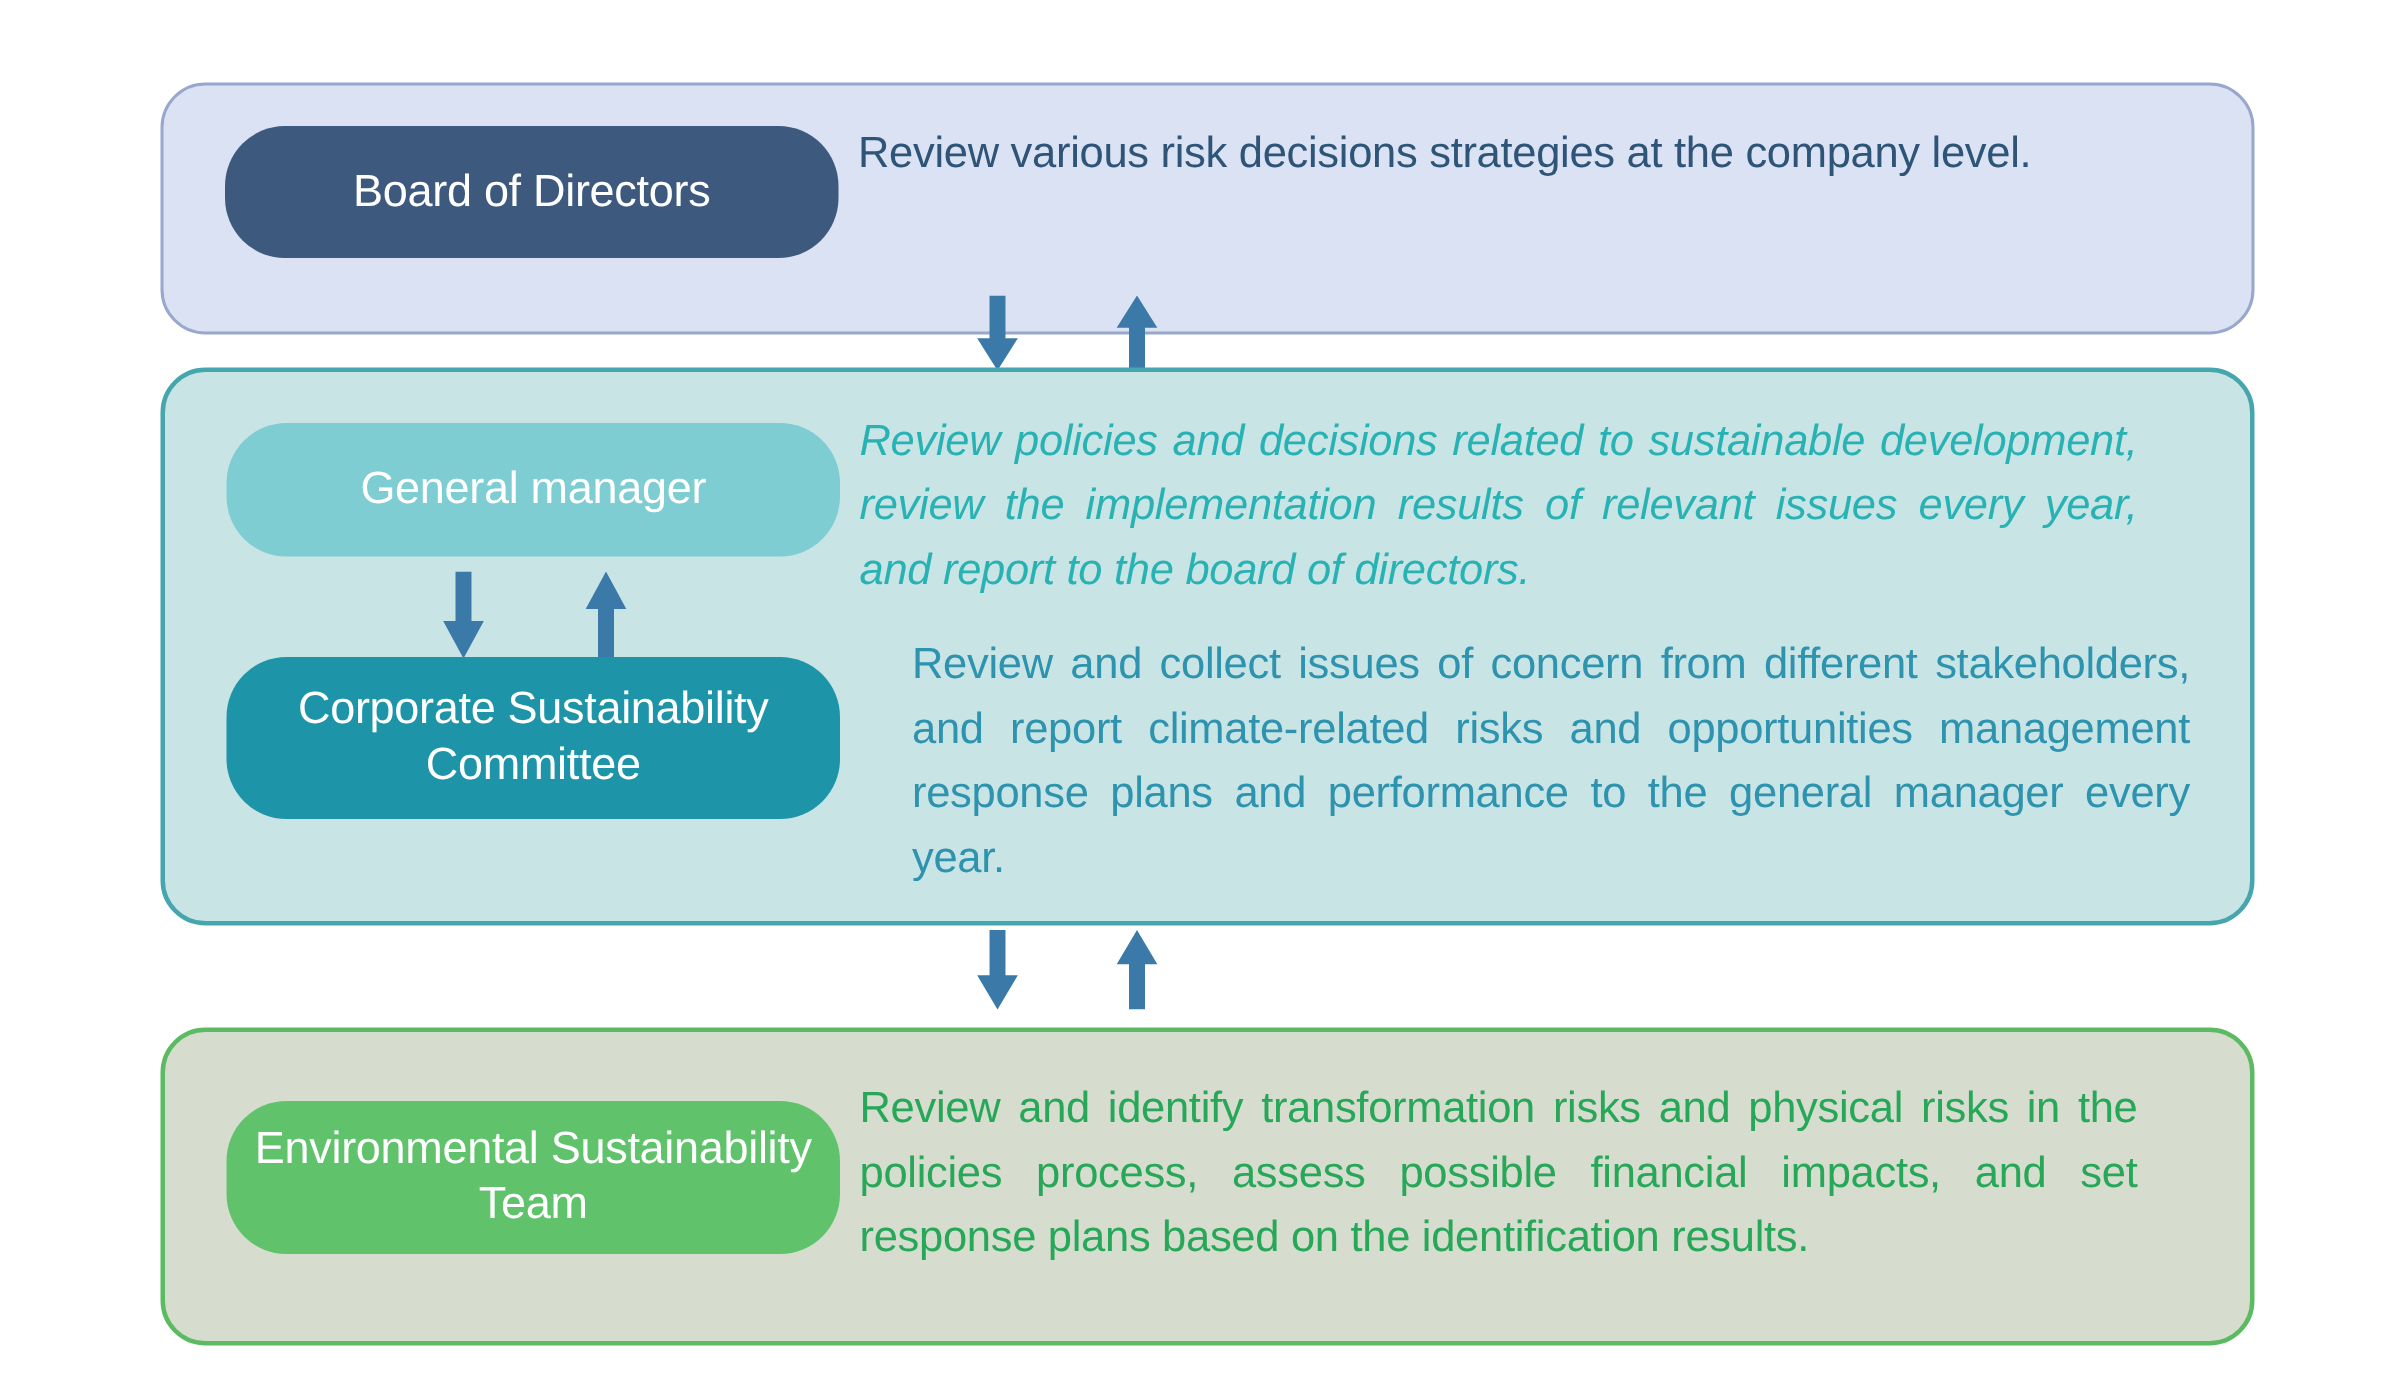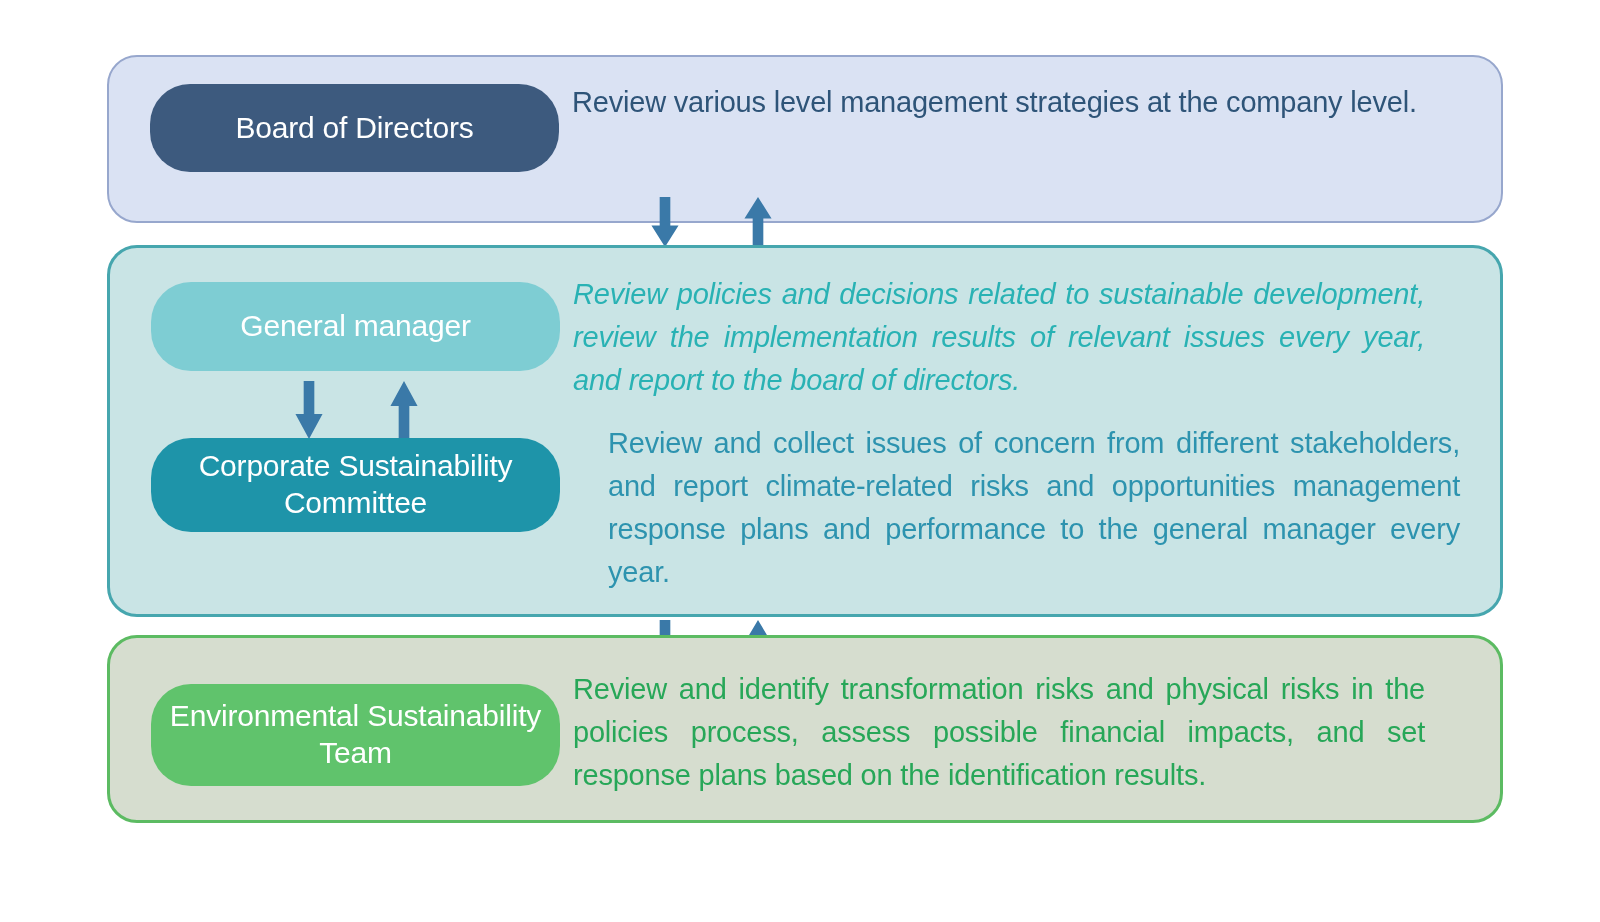--- a/index.html
+++ b/index.html
@@ -22,41 +22,41 @@
     top: 55px; height: 168px;
     background: var(--board-band-bg, #dae2f3);
     border: 2px solid var(--board-band-border, #97a7cd);
   }
   .band-mgmt {
     top: 245px; height: 372px;
     background: var(--mgmt-band-bg, #c9e4e5);
     border: 3px solid var(--mgmt-band-border, #46a6ae);
   }
   .band-env {
-    top: 635px; height: 188px;
+    top: 685px; height: 212px;
     background: var(--env-band-bg, #d6ddcf);
     border: 3px solid var(--env-band-border, #5cbb62);
   }
   .pill {
     position: absolute;
     left: 41px;
     width: 409px;
     display: flex;
     align-items: center;
     justify-content: center;
     text-align: center;
     color: var(--pill-text, #ffffff);
     border-radius: 40px;
     font-size: 30px;
     line-height: 1.22;
     letter-spacing: -0.2px;
   }
   .pill-board { top: 27px; height: 88px;  background: var(--board-pill-bg, #3d5a7e); }
   .pill-gm    { top: 34px; height: 89px;  background: var(--gm-pill-bg, #7ecdd3); }
-  .pill-csc   { top: 190px; height: 94px; background: var(--csc-pill-bg, #1e94a9); }
+  .pill-csc   { top: 190px; height: 108px; background: var(--csc-pill-bg, #1e94a9); }
   .pill-env   { top: 46px; height: 102px; background: var(--env-pill-bg, #60c36c); }
   .desc {
     position: absolute;
     left: 463px;
     width: 852px;
     margin: 0;
     font-size: 29px;
     line-height: 43px;
     letter-spacing: -0.2px;
     text-align: justify;
@@ -84,21 +84,21 @@
 </style>
 </head>
 <body>
 
 <div class="canvas">
 
   <section class="band band-board">
     <div class="pill pill-board">
       <span>Board of Directors</span>
     </div>
-    <p class="desc desc-board">Review various level management strategies at the company level.</p>
+    <p class="desc desc-board">Review various risk decisions strategies at the company level.</p>
   </section>
 
   <div class="arrow-pair pair-top">
     <svg class="arrow-svg arrow-down" viewBox="0 0 31 58" preserveAspectRatio="none" xmlns="http://www.w3.org/2000/svg">
       <path fill="currentColor" d="M10 0 H21 V33 H29.5 L15.5 58 L1.5 33 H10 Z"></path>
     </svg>
     <svg class="arrow-svg arrow-up" viewBox="0 0 31 58" preserveAspectRatio="none" xmlns="http://www.w3.org/2000/svg">
       <path fill="currentColor" d="M10 58 H21 V25 H29.5 L15.5 0 L1.5 25 H10 Z"></path>
     </svg>
   </div>

